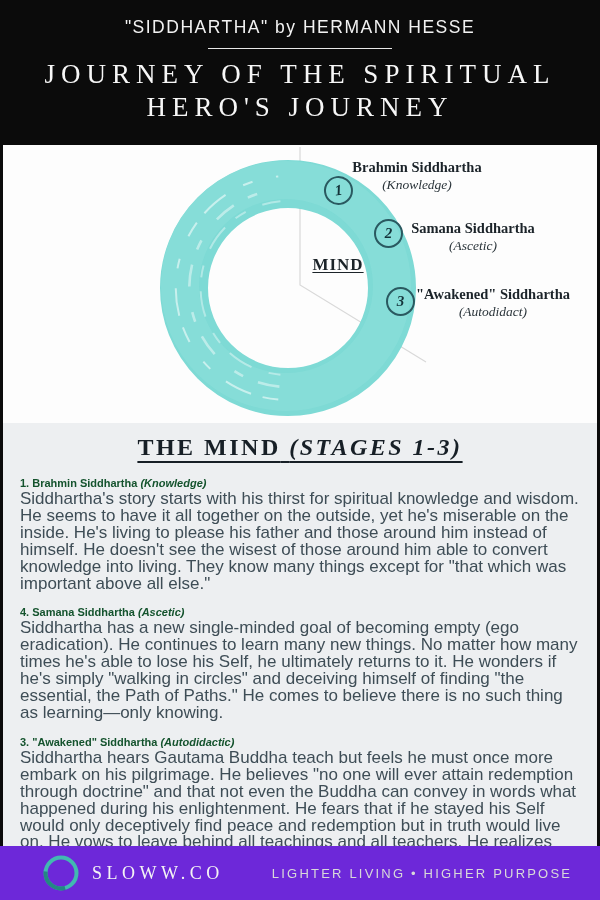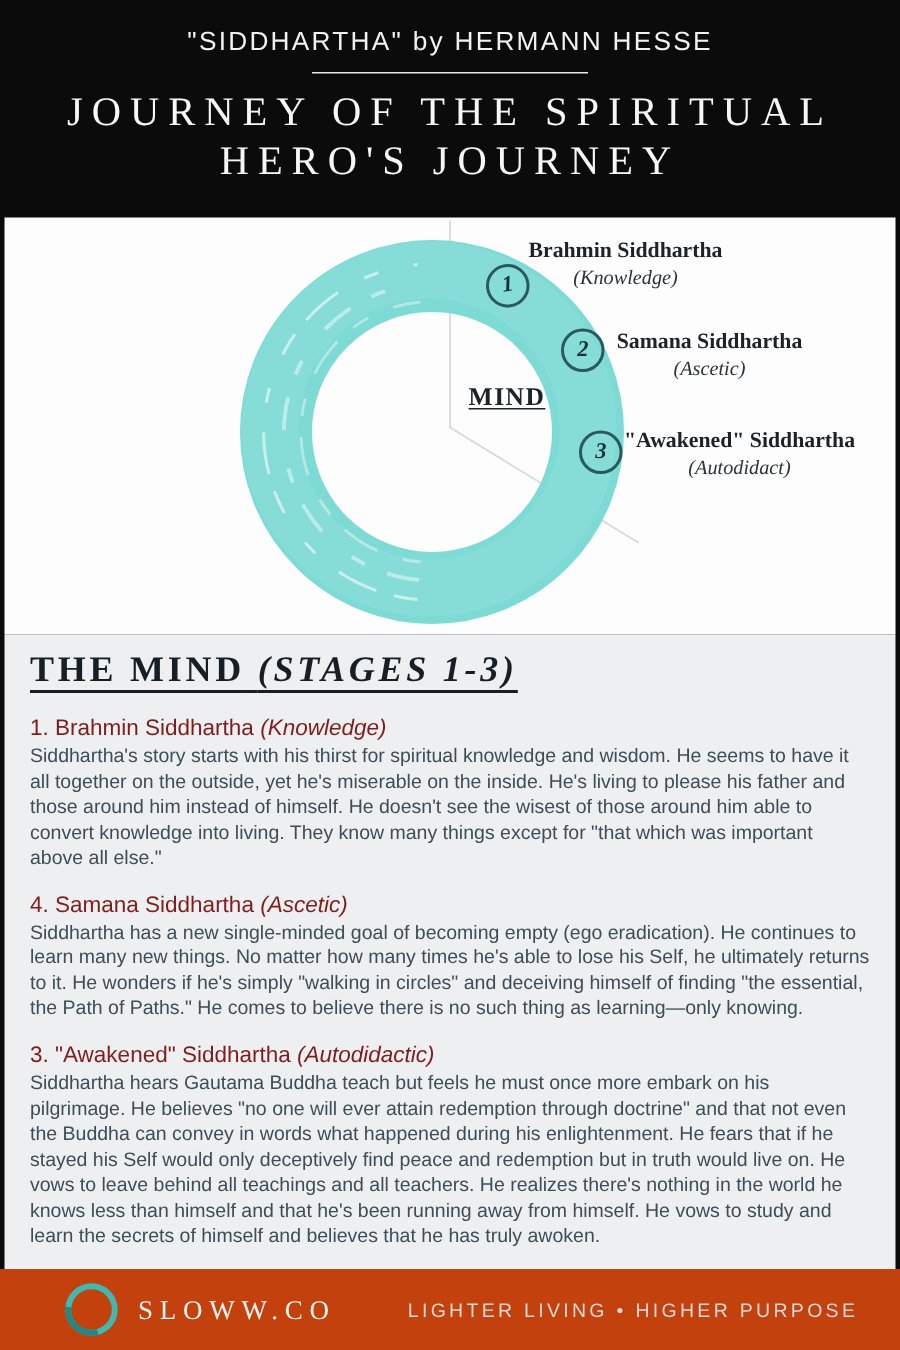--- a/index.html
+++ b/index.html
@@ -89,57 +89,57 @@
 
   
   .main-panel {
     width: 594px; height: 423px;
     margin: 0 3px;
     background: #edeff1;
     padding: 11px 17px 0 17px;
     overflow: hidden;
   }
   .main-heading {
-    text-align: left;
+    text-align: center;
     font-family: "Liberation Serif", serif;
     font-weight: bold;
     font-size: 24px;
     letter-spacing: 2.5px;
     color: #171f26;
     text-decoration: underline;
     text-decoration-thickness: 2px;
     text-underline-offset: 6px;
     margin-bottom: 16px;
   }
   .main-heading .paren { font-style: italic; }
   .section { margin-bottom: 14px; }
   .section-title {
-    font-size: 15px;
-    font-weight: normal;
-    color: #7f1d1d;
+    font-size: 11px;
+    font-weight: bold;
+    color: #14532d;
     margin-bottom: 2px;
   }
   .section-title em { font-style: italic; }
   .section-body {
-    font-size: 13px;
+    font-size: 17px;
     line-height: 16.9px;
     color: #3e4d56;
   }
   .source-line {
     text-align: right;
     font-style: italic;
     font-size: 12px;
     color: #8b9299;
     margin-top: 0px;
   }
 
   
   .footer {
     height: 54px;
-    background: #c2410c;
+    background: #6d28d9;
     display: flex;
     align-items: center;
   }
   .footer-logo { margin-left: 41px; flex: 0 0 auto; }
   .brand-text {
     margin-left: 11px;
     font-family: "Liberation Serif", serif;
     font-size: 18px;
     letter-spacing: 4.5px;
     color: #f4f4f4;

